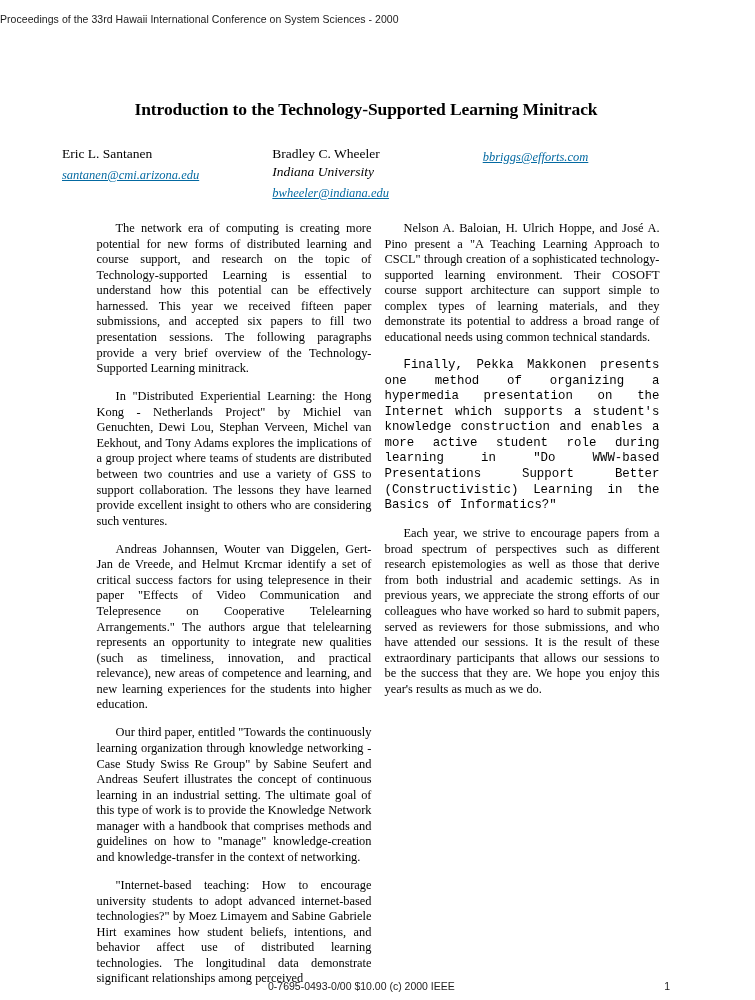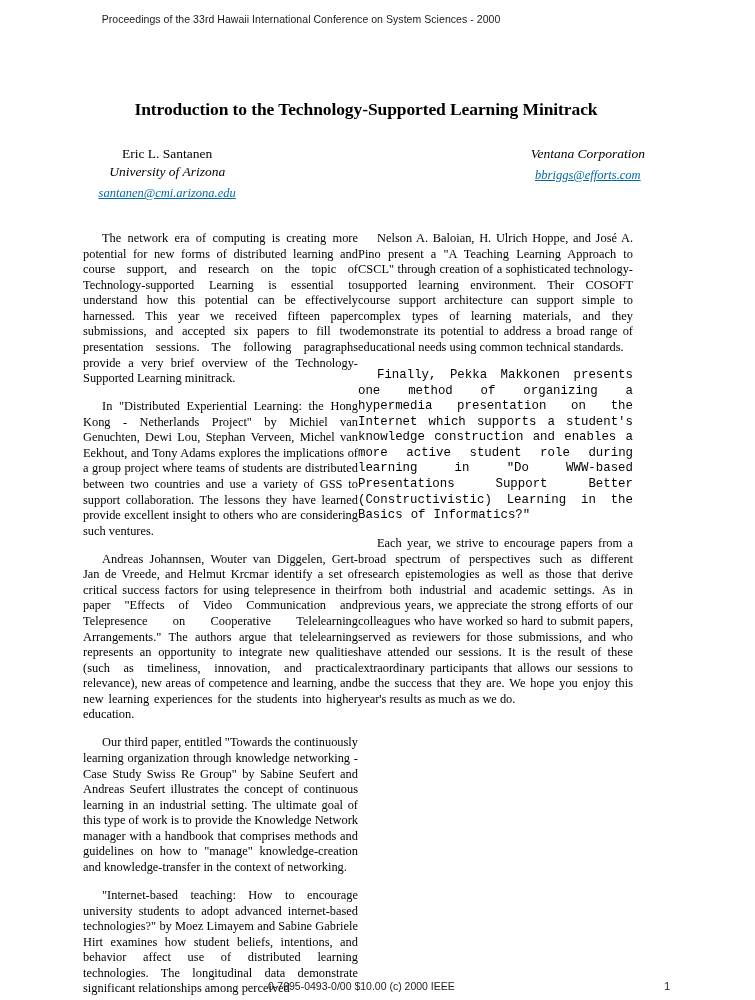--- a/index.html
+++ b/index.html
@@ -15,21 +15,21 @@
     color: #000000;
     overflow: hidden;
   }
 
   
   .running-header {
     position: absolute;
     top: 13px;
     left: 0;
     width: 602px;
-    text-align: center;
+    text-align: left;
     font-family: "Liberation Sans", "DejaVu Sans", sans-serif;
     font-size: 10.5px;
     letter-spacing: 0.05px;
     color: #1a1a1a;
   }
 
   
   .paper-title {
     position: absolute;
     top: 87px;
@@ -46,21 +46,20 @@
   .authors {
     position: absolute;
     top: 145px;
     left: 62px;
     width: 631px;
     display: flex;
     justify-content: space-between;
   }
   .author-block {
     width: 33.33%;
-    text-align: center;
     line-height: 1.33;
   }
   .author-name {
     font-size: 13.5px;
     display: block;
   }
   .author-affil {
     font-size: 13.5px;
     font-style: italic;
     display: block;
@@ -70,25 +69,26 @@
     font-style: italic;
     display: inline-block;
     color: #0369a1;
     text-decoration: underline;
     cursor: pointer;
   }
 
   
   .columns {
     position: absolute;
-    top: 231px;
+    top: 221px;
     left: 83px;
     width: 590px;
     display: flex;
-    justify-content: flex-start;
+    justify-content: center;
+    gap: 13px;
   }
   .column {
     width: 275px;
   }
   .column p {
     margin: 0 0 12.5px 0;
     font-size: 12.4px;
     line-height: 1.255;
     text-align: justify;
     text-indent: 19px;
@@ -128,27 +128,30 @@
 <body>
 
 <div class="running-header">Proceedings of the 33rd Hawaii International Conference on System Sciences - 2000</div>
 
 <h1 class="paper-title">Introduction to the Technology-Supported Learning Minitrack</h1>
 
 <div class="authors">
 
   <div class="author-block">
     <span class="author-name">Eric L. Santanen</span>
-    <span class="author-affil">University of Arizona</span>
     <span class="author-email">santanen@cmi.arizona.edu</span>
   </div>
 
+  <div class="author-block">
+    <span class="author-name">Bradley C. Wheeler</span>
+    <span class="author-affil">Indiana University</span>
+    <span class="author-email">bwheeler@indiana.edu</span>
+  </div>
 
   <div class="author-block">
-    <span class="author-affil">Ventana Corporation</span>
     <span class="author-email">bbriggs@efforts.com</span>
   </div>
 
 </div>
 
 <div class="columns">
 
   <div class="column">
     <p>The network era of computing is creating more potential for new forms of distributed learning and course support, and research on the topic of Technology-supported Learning is essential to understand how this potential can be effectively harnessed.  This year we received fifteen paper submissions, and accepted six papers to fill two presentation sessions.  The following paragraphs provide a very brief overview of the Technology-Supported Learning minitrack.</p>
     <p>In "Distributed Experiential Learning: the Hong Kong - Netherlands Project" by Michiel van Genuchten, Dewi Lou, Stephan Verveen, Michel van Eekhout, and Tony Adams explores the implications of a group project where teams of students are distributed between two countries and use a variety of GSS to support collaboration.  The lessons they have learned provide excellent insight to others who are considering such ventures.</p>

